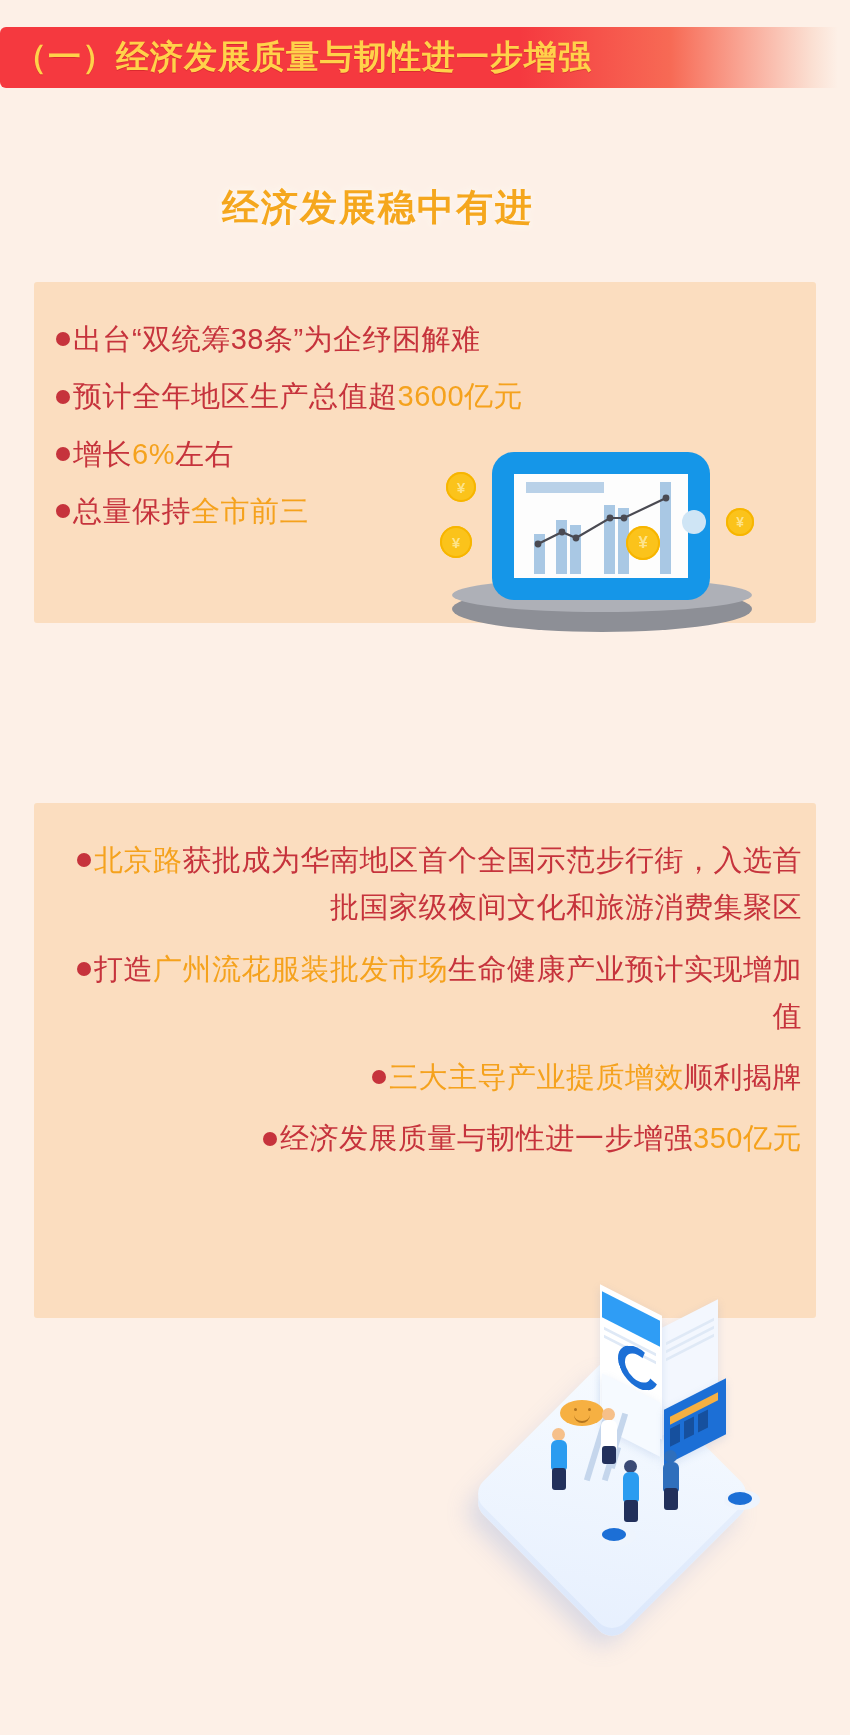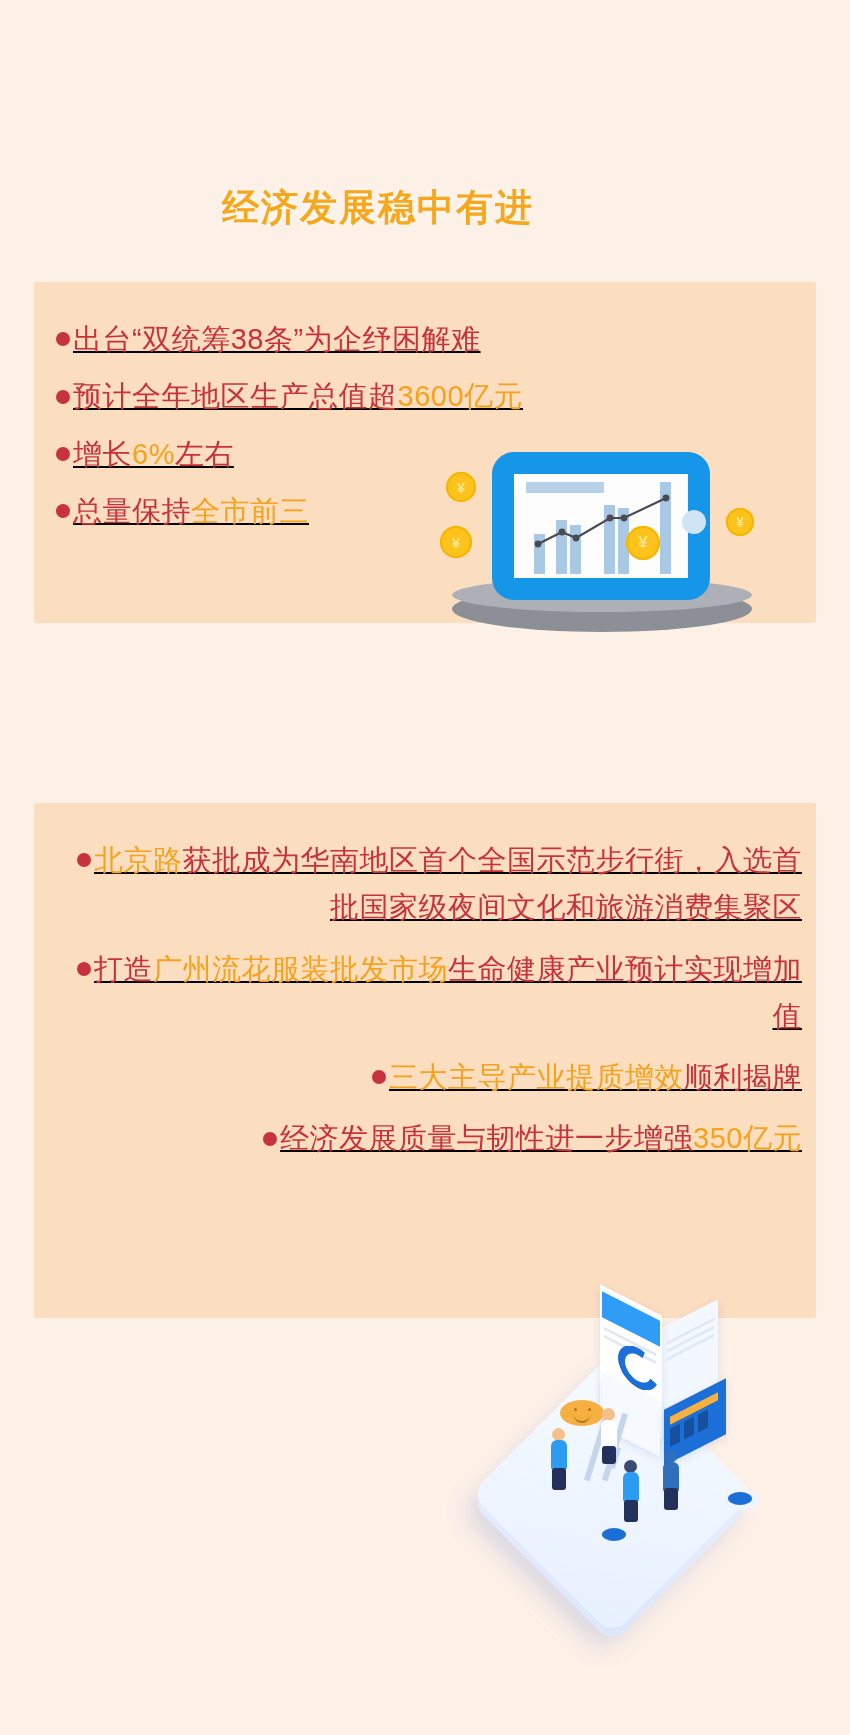--- a/index.html
+++ b/index.html
@@ -34,21 +34,21 @@
   #sec-title-2{top:705px;}
 
   
   .card{
     position:absolute;left:34px;width:782px;
     background:#fbddbf;border-radius:3px;
   }
   #card-1{top:282px;height:341px;}
   #card-2{top:803px;height:515px;}
 
-  .bullets{position:relative;padding:34px 0 0 22px;text-decoration:underline;}
+  .bullets{position:relative;padding:34px 0 0 22px;}
   .bullet-line{
     color:#c6333c;font-size:29px;line-height:1.63;
     letter-spacing:.5px;white-space:nowrap;
   }
   #card-2 .bullet-line{white-space:normal;padding-right:14px;text-align:right;}
   .dot{
     display:inline-block;width:14px;height:14px;border-radius:50%;
     background:#c6333c;vertical-align:middle;margin-right:3px;
     position:relative;top:-2px;
   }
@@ -137,20 +137,23 @@
   .smiley-eye{position:absolute;width:3px;height:3px;border-radius:50%;background:#b2741e;}
   .smiley-mouth{position:absolute;left:14px;top:14px;width:16px;height:7px;border-bottom:2px solid #b2741e;border-radius:0 0 12px 12px;}
   .disc{position:absolute;border-radius:50%;background:#eef4fd;}
   .disc-in{position:absolute;border-radius:50%;background:#1c6fd6;}
 </style>
 </head>
 <body>
 
 <div class="page">
 
+  <div class="banner">
+    <div class="banner-text">（一）经济发展质量与韧性进一步增强</div>
+  </div>
 
   <div class="sec-title" id="sec-title-1">经济发展稳中有进</div>
 
   <div class="card" id="card-1">
     <div class="bullets">
 
       <div class="bullet-line para">
         <span class="dot"></span><span>出台“双统筹38条”为企纾困解难</span>
       </div>
 

